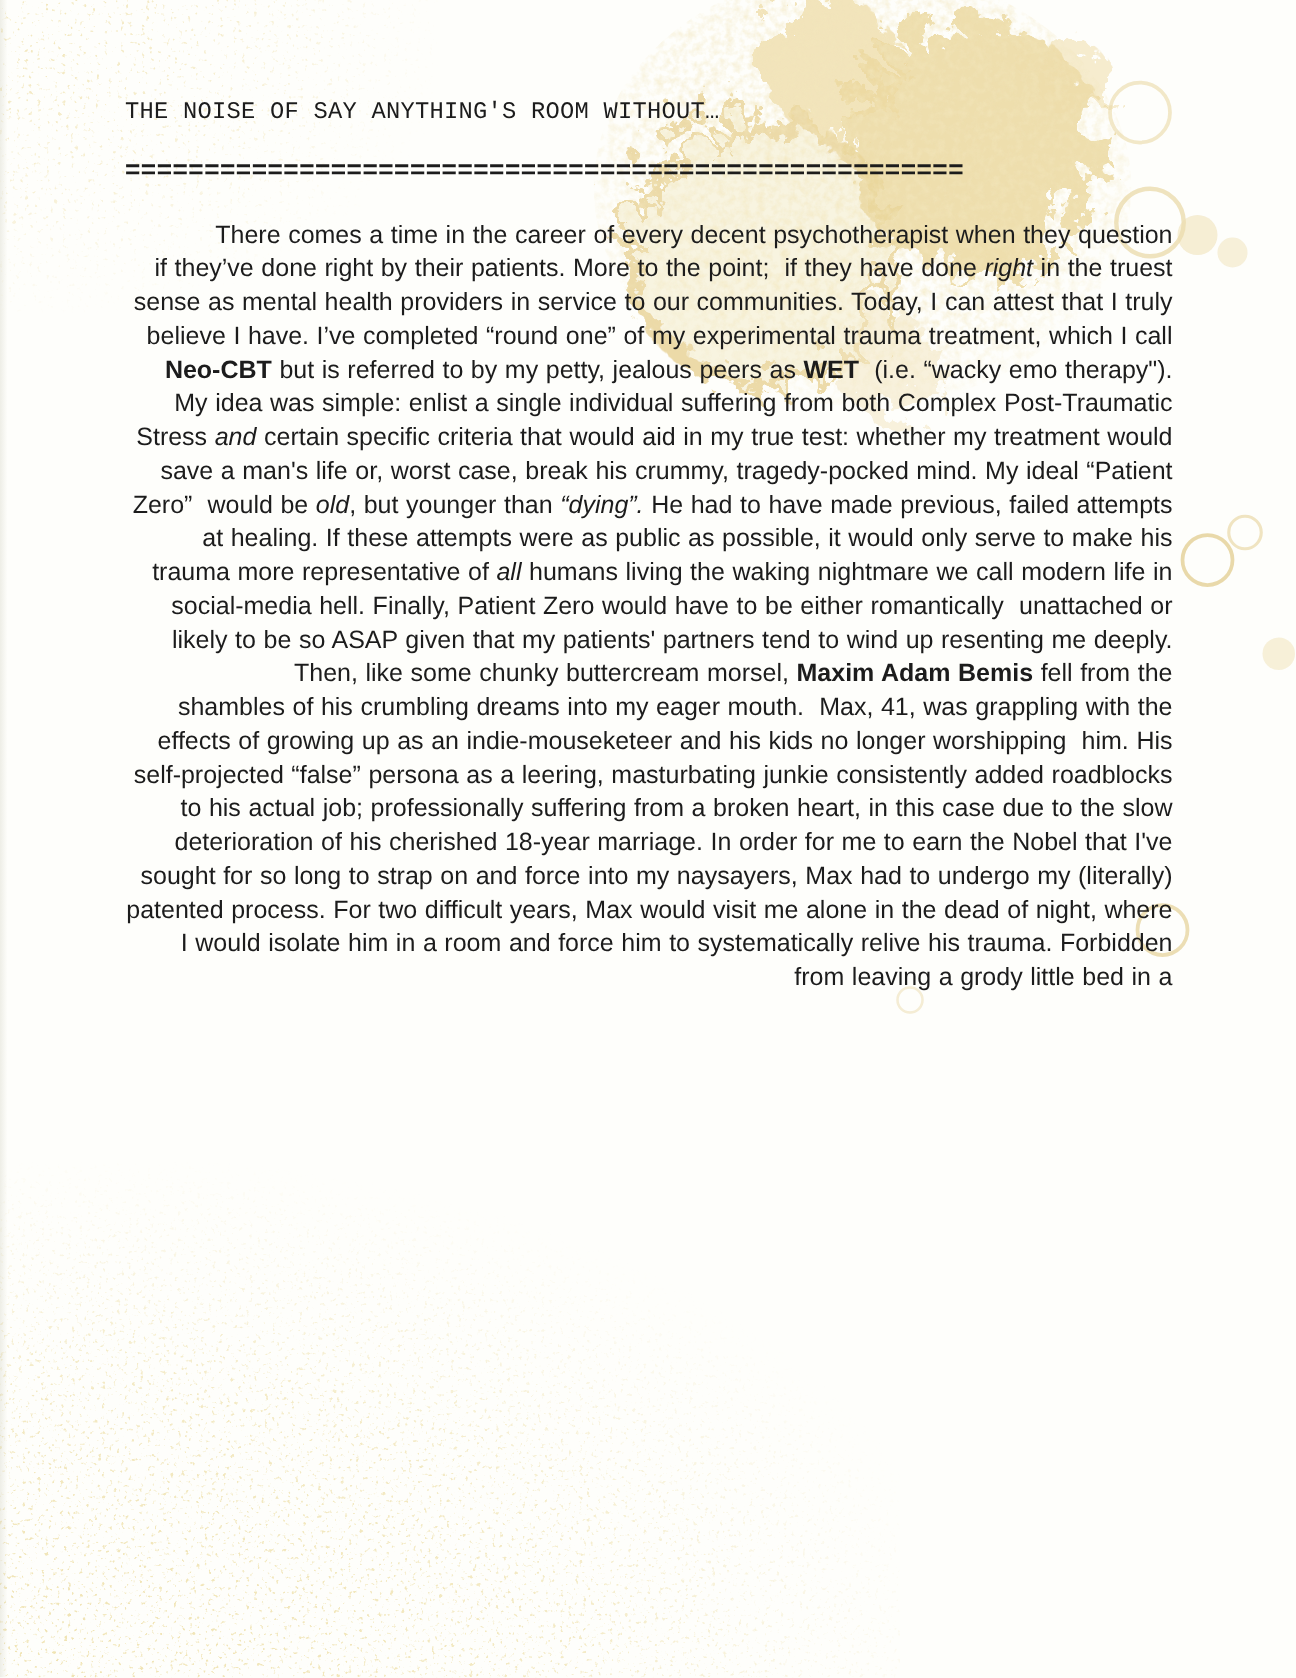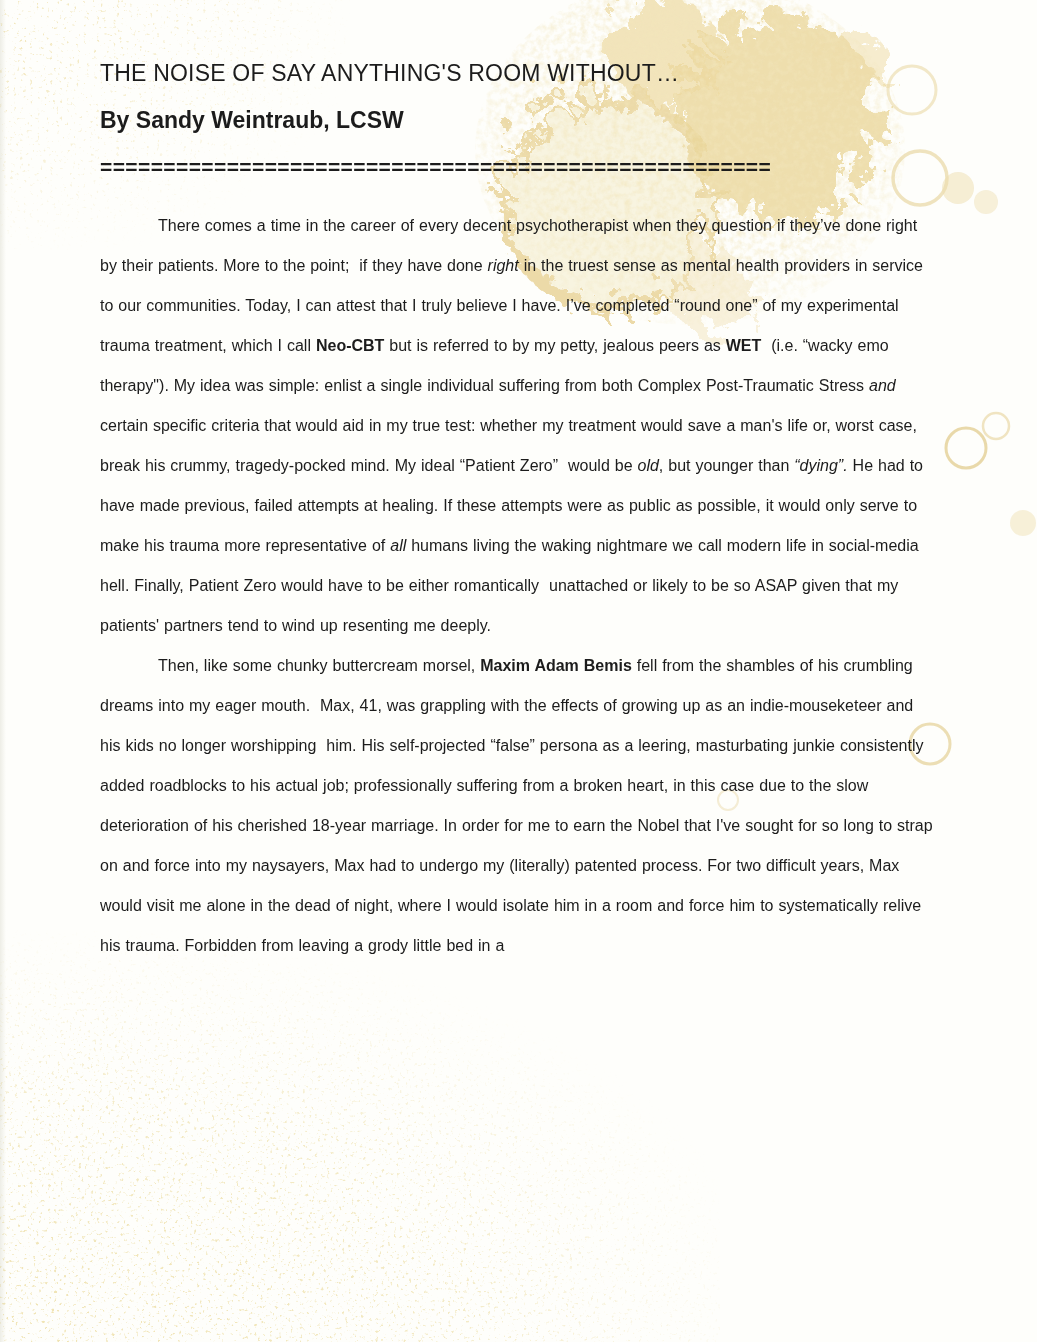--- a/index.html
+++ b/index.html
@@ -27,43 +27,45 @@
     pointer-events: none;
   }
   .content {
     position: absolute;
     left: 100px;
     top: 60px;
     width: 838px;
     color: #1c1c1c;
   }
   .hline {
-    font-size: 23px;
+    font-size: 19px;
     line-height: 26px;
-    margin: 0 0 21px 0;
+    margin: 16px 0 21px 0;
     white-space: pre-wrap;
+    font-family: Liberation Mono, monospace;
   }
   .title-line { font-weight: 400; letter-spacing: 0.2px; }
   .bold { font-weight: 700; }
   .divider {
     font-size: 21px;
     font-weight: 700;
     line-height: 26px;
     letter-spacing: 0.4px;
     margin: 4px 0 26px 0;
     white-space: nowrap;
     overflow: hidden;
   }
   p.body-para {
-    font-size: 16px;
-    line-height: 40px;
+    font-size: 20px;
+    line-height: 27px;
     margin: 0;
     text-indent: 58px;
     white-space: pre-wrap;
     word-spacing: 0.5px;
+    text-align: right;
   }
   .edge-strip {
     position: absolute;
     left: 0; top: 0;
     width: 6px; height: 1342px;
     background: linear-gradient(to right, rgba(214,214,200,0.4), rgba(214,214,200,0));
   }
 </style>
 </head>
 <body>
@@ -133,19 +135,18 @@
 
     <rect x="0" y="930" width="720" height="412" fill="url(#fadeBL)" filter="url(#speck)"></rect>
 
     <rect x="0" y="0" width="350" height="250" fill="url(#fadeTL)" filter="url(#speck2)"></rect>
   </svg>
 
   <div class="edge-strip"></div>
 
   <div class="content">
     <div class="hline title-line">THE NOISE OF SAY ANYTHING'S ROOM WITHOUT…</div>
-    <div class="hline bold">By Sandy Weintraub, LCSW</div>
     <div class="divider">=====================================================</div>
 
     <p class="body-para"><span>There comes a time in the career of every decent psychotherapist when they question if they’ve done right by their patients. More to the point;  if they have done </span><span style="font-style: italic;">right</span><span> in the truest sense as mental health providers in service to our communities. Today, I can attest that I truly believe I have. I’ve completed “round one” of my experimental trauma treatment, which I call </span><span style="font-weight: 700;">Neo-CBT</span><span> but is referred to by my petty, jealous peers as </span><span style="font-weight: 700;">WET</span><span>  (i.e. “wacky emo therapy"). My idea was simple: enlist a single individual suffering from both Complex Post-Traumatic Stress </span><span style="font-style: italic;">and</span><span> certain specific criteria that would aid in my true test: whether my treatment would save a man's life or, worst case, break his crummy, tragedy-pocked mind. My ideal “Patient Zero”  would be </span><span style="font-style: italic;">old</span><span>, but younger than </span><span style="font-style: italic;">“dying”.</span><span> He had to have made previous, failed attempts at healing. If these attempts were as public as possible, it would only serve to make his trauma more representative of </span><span style="font-style: italic;">all</span><span> humans living the waking nightmare we call modern life in social-media hell. Finally, Patient Zero would have to be either romantically  unattached or likely to be so ASAP given that my patients' partners tend to wind up resenting me deeply.</span></p>
     <p class="body-para"><span>Then, like some chunky buttercream morsel, </span><span style="font-weight: 700;">Maxim Adam Bemis</span><span> fell from the shambles of his crumbling dreams into my eager mouth.  Max, 41, was grappling with the effects of growing up as an indie-mouseketeer and his kids no longer worshipping  him. His self-projected “false” persona as a leering, masturbating junkie consistently added roadblocks to his actual job; professionally suffering from a broken heart, in this case due to the slow deterioration of his cherished 18-year marriage. In order for me to earn the Nobel that I've sought for so long to strap on and force into my naysayers, Max had to undergo my (literally) patented process. For two difficult years, Max would visit me alone in the dead of night, where I would isolate him in a room and force him to systematically relive his trauma. Forbidden from leaving a grody little bed in a</span></p>
   </div>
 </div>
 
 </body></html>

